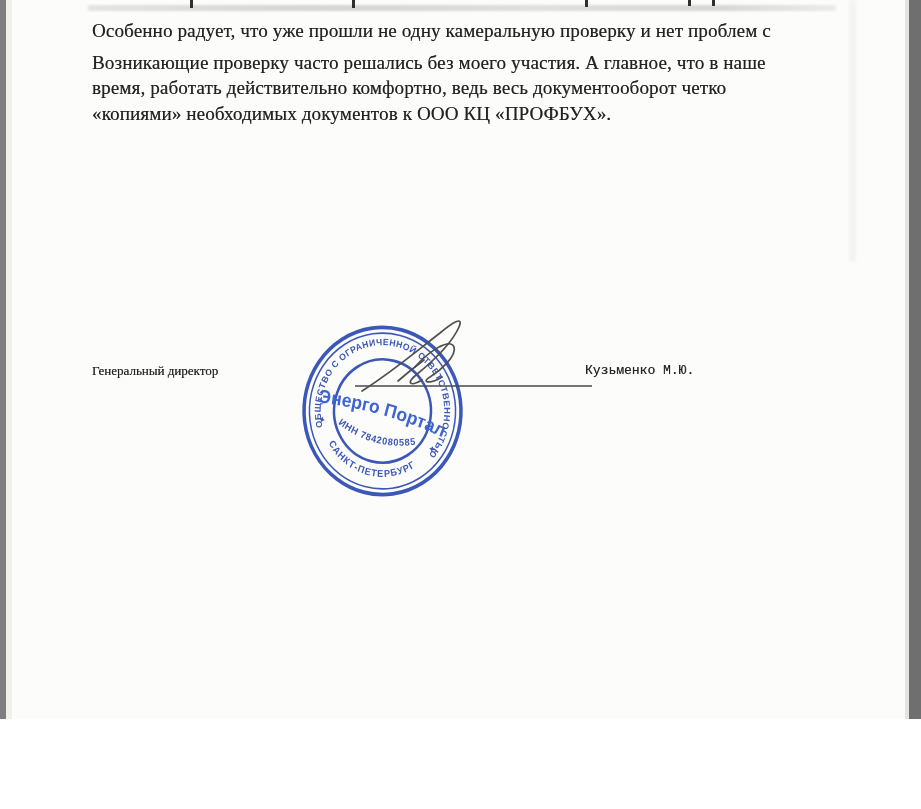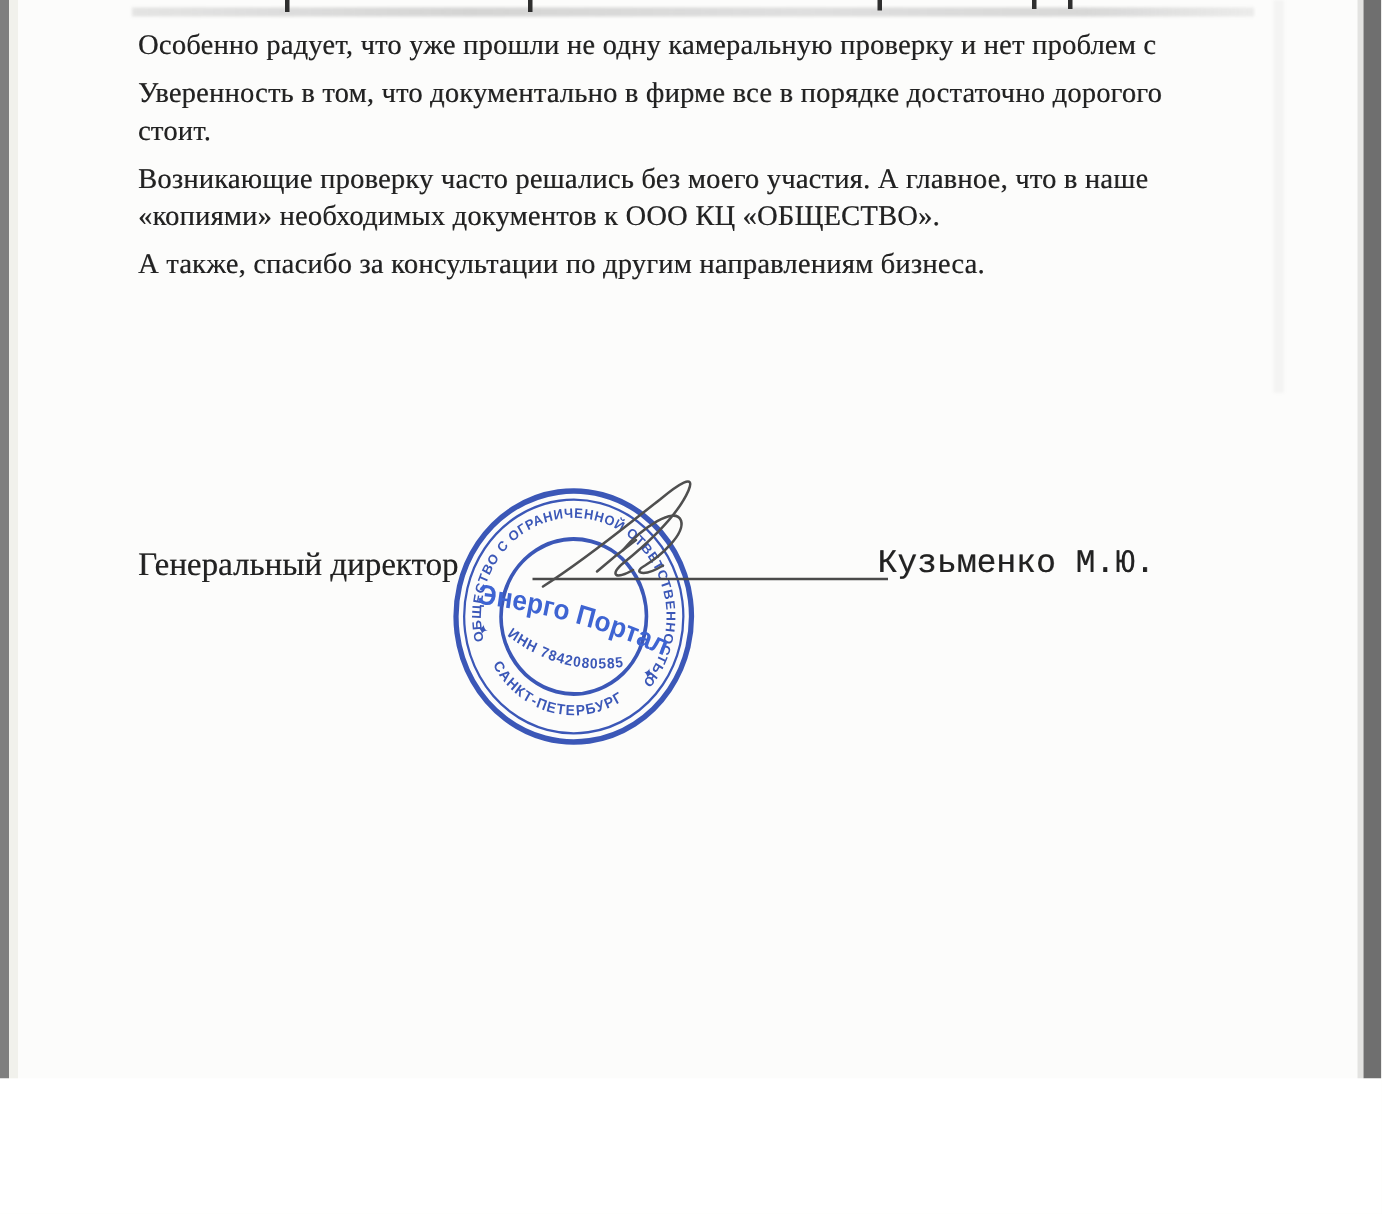--- a/index.html
+++ b/index.html
@@ -24,21 +24,21 @@
   .scan-streak{position:absolute;left:849px;top:0;width:7px;height:262px;background:rgba(90,90,90,.05);filter:blur(1px);}
   
   .content{position:absolute;left:92px;top:18px;width:780px;color:#222;}
   .para{margin:0 0 6px 0;}
   .tline{
     font-size:19px;line-height:25.5px;white-space:nowrap;
     letter-spacing:.15px;text-shadow:.3px 0 0 rgba(20,20,20,.55);
   }
   
   .sig-title,.sig-name{
-    position:absolute;top:363px;font-size:22px;color:#222;white-space:nowrap;
+    position:absolute;top:363px;font-size:13px;color:#222;white-space:nowrap;
     text-shadow:.3px 0 0 rgba(20,20,20,.55);
   }
   .sig-title{left:92px;}
   .sig-name{left:585px;font-family:Liberation Mono, monospace;}
   .stamp-svg{position:absolute;left:299px;top:322px;width:167px;height:178px;opacity:.92;}
   .sign-svg{position:absolute;left:290px;top:300px;width:330px;height:120px;}
 </style>
 </head>
 <body>
 
@@ -55,29 +55,23 @@
   <div class="remnant-tick" style="left:352px;height:8px;"></div>
   <div class="remnant-tick" style="left:585px;height:7px;"></div>
   <div class="remnant-tick" style="left:688px;height:6px;"></div>
   <div class="remnant-tick" style="left:712px;height:6px;"></div>
 
   <div class="content">
     <div class="para">
       <div class="tline">Особенно радует, что уже прошли не одну камеральную проверку и нет проблем с</div>
     </div>
     <div class="para">
-      <div class="tline">Уверенность в том, что документально в фирме все в порядке достаточно дорогого</div>
-      <div class="tline">стоит.</div>
-    </div>
-    <div class="para">
       <div class="tline">Возникающие проверку часто решались без моего участия. А главное, что в наше</div>
-      <div class="tline">«копиями» необходимых документов к ООО КЦ «ОБЩЕСТВО».</div>
-    </div>
-    <div class="para">
-      <div class="tline">А также, спасибо за консультации по другим направлениям бизнеса.</div>
+      <div class="tline">время, работать действительно комфортно, ведь весь документооборот четко</div>
+      <div class="tline">«копиями» необходимых документов к ООО КЦ «ПРОФБУХ».</div>
     </div>
   </div>
 
   <div class="sig-title">Генеральный директор</div>
   <div class="sig-name">Кузьменко М.Ю.</div>
 
   <svg class="stamp-svg" viewBox="0 0 200 200" preserveAspectRatio="none">
     <g transform="rotate(14 100 100)" fill="none" stroke="#2b4ab2">
       <circle cx="100" cy="100" r="94" stroke-width="4.2"></circle>
       <circle cx="100" cy="100" r="87.5" stroke-width="1.8"></circle>

